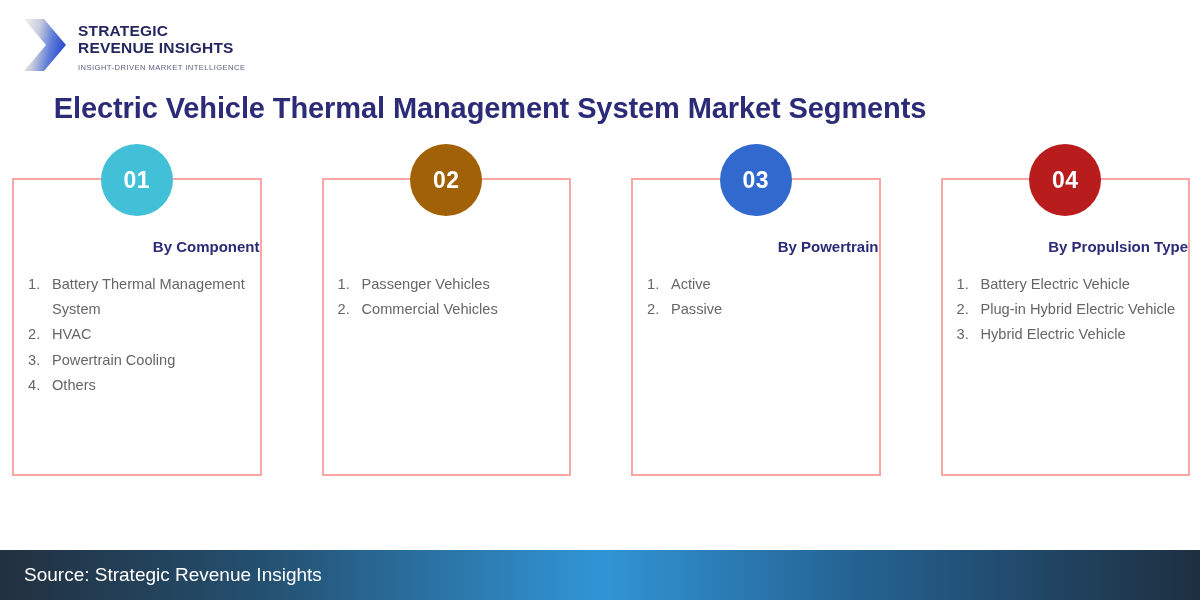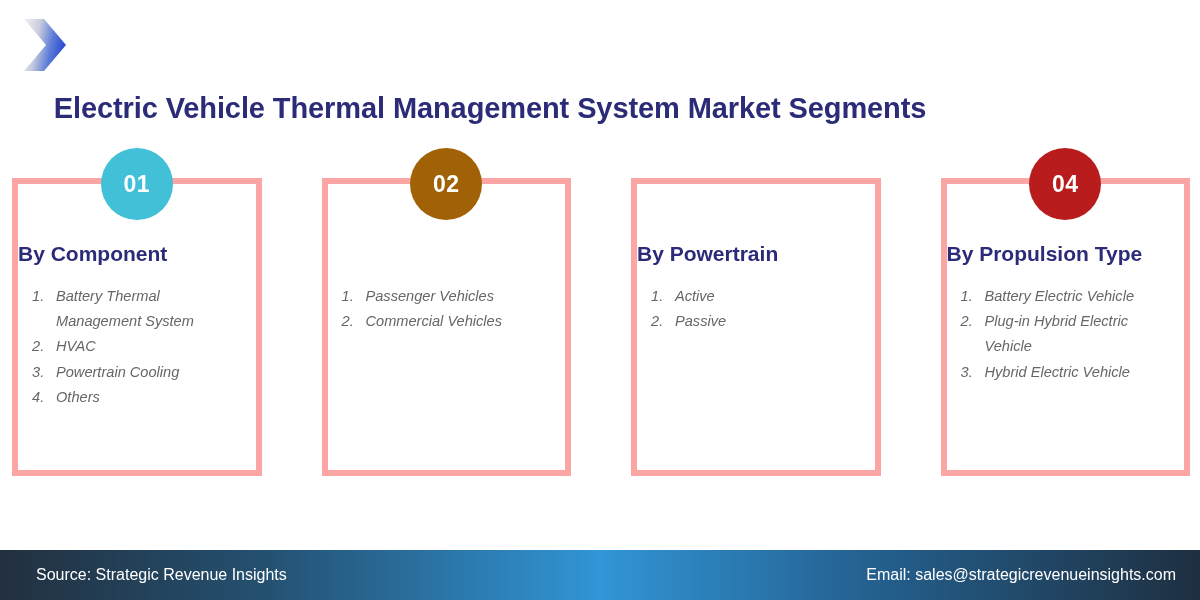--- a/index.html
+++ b/index.html
@@ -68,21 +68,21 @@
     top: 178px;
     left: 12px;
     width: 1178px;
     height: 298px;
     display: flex;
     gap: 60px;
   }
   .card {
     position: relative;
     flex: 1 1 0;
-    border: 6px solid #fca5a5;
+    border: 2px solid #fca5a5;
     background: #ffffff;
   }
   .badge {
     position: absolute;
     top: -36px;
     left: 50%;
     transform: translateX(-50%);
     width: 72px;
     height: 72px;
     border-radius: 50%;
@@ -92,33 +92,32 @@
     color: #ffffff;
     font-size: 23px;
     font-weight: bold;
     letter-spacing: 0.5px;
   }
   .card-heading {
     position: absolute;
     top: 58px;
     left: 0;
     width: 100%;
-    text-align: left;
-    font-size: 21px;
+    text-align: right;
+    font-size: 15px;
     font-weight: bold;
     color: #2b2b78;
   }
   .card-list {
     position: absolute;
-    top: 100px;
+    top: 92px;
     left: 14px;
     right: 12px;
     list-style: none;
     counter-reset: itm;
-    font-style: italic;
   }
   .card-list li {
     counter-increment: itm;
     position: relative;
     padding-left: 24px;
     font-size: 14.6px;
     line-height: 1.73;
     color: #666666;
   }
   .card-list li::before {
@@ -137,39 +136,43 @@
     width: 1200px;
     height: 50px;
     background: linear-gradient(90deg, #22303f 0%, #245070 22%, #3195d6 50%, #246190 72%, #1e2f40 100%);
     display: flex;
     align-items: center;
     justify-content: space-between;
     padding: 0 24px;
   }
   .footer-text {
     color: #ffffff;
-    font-size: 16px;
-    margin-left: 12px;
+    font-size: 19px;
   }
 </style>
 </head>
 <body>
 
 <div class="logo-block">
   <svg class="logo-mark" viewBox="0 0 50 58">
     <defs>
       <linearGradient id="chevGrad" x1="0" y1="0" x2="1" y2="0.25">
         <stop offset="0%" stop-color="#f2f3f6"></stop>
         <stop offset="38%" stop-color="#c9cddd"></stop>
         <stop offset="72%" stop-color="#5f7ed8"></stop>
         <stop offset="100%" stop-color="#2f4fd0"></stop>
       </linearGradient>
     </defs>
     <path d="M4 3 L24 3 L46 29 L24 55 L4 55 L26 29 Z" fill="url(#chevGrad)"></path>
   </svg>
+  <div class="logo-text-wrap">
+    <div class="logo-name">STRATEGIC
+REVENUE INSIGHTS</div>
+    <div class="logo-tagline">INSIGHT-DRIVEN MARKET INTELLIGENCE</div>
+  </div>
 </div>
 
 <div class="page-title">Electric Vehicle Thermal Management System Market Segments</div>
 
 <div class="cards-row">
 
   <div class="card">
     <div class="badge" style="background-color: rgb(65, 192, 216);">01</div>
     <div class="card-heading">By Component</div>
     <ol class="card-list">
@@ -182,20 +185,21 @@
 
   <div class="card">
     <div class="badge" style="background-color: #a16207;">02</div>
     <ol class="card-list">
       <li>Passenger Vehicles</li>
       <li>Commercial Vehicles</li>
     </ol>
   </div>
 
   <div class="card">
+    <div class="badge" style="background-color: rgb(50, 105, 206);">03</div>
     <div class="card-heading">By Powertrain</div>
     <ol class="card-list">
       <li>Active</li>
       <li>Passive</li>
     </ol>
   </div>
 
   <div class="card">
     <div class="badge" style="background-color: #b91c1c;">04</div>
     <div class="card-heading">By Propulsion Type</div>
@@ -203,14 +207,13 @@
       <li>Battery Electric Vehicle</li>
       <li>Plug-in Hybrid Electric Vehicle</li>
       <li>Hybrid Electric Vehicle</li>
     </ol>
   </div>
 
 </div>
 
 <div class="footer">
   <div class="footer-text">Source: Strategic Revenue Insights</div>
-  <div class="footer-text">Email: sales@strategicrevenueinsights.com</div>
 </div>
 
 </body></html>

